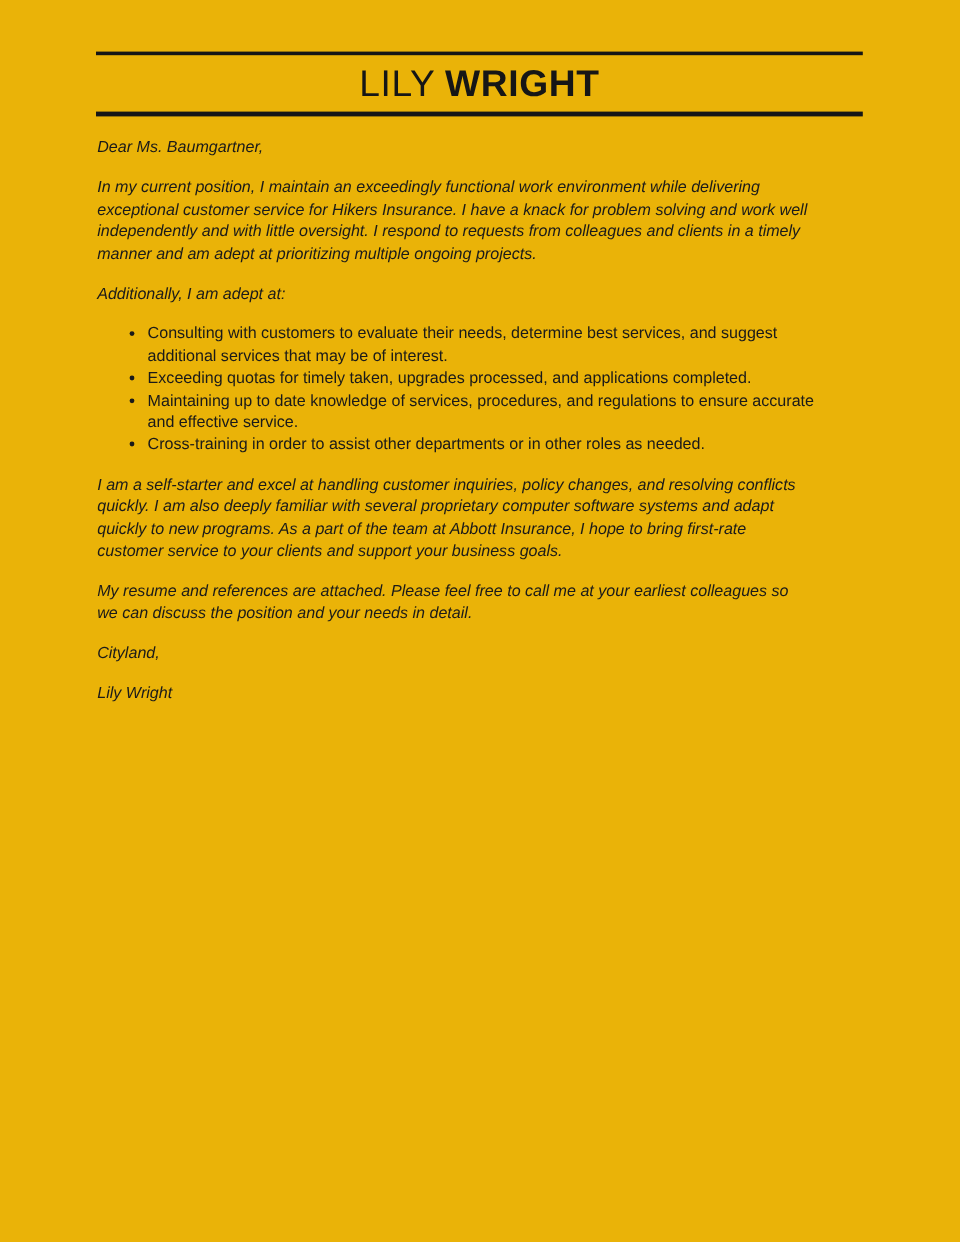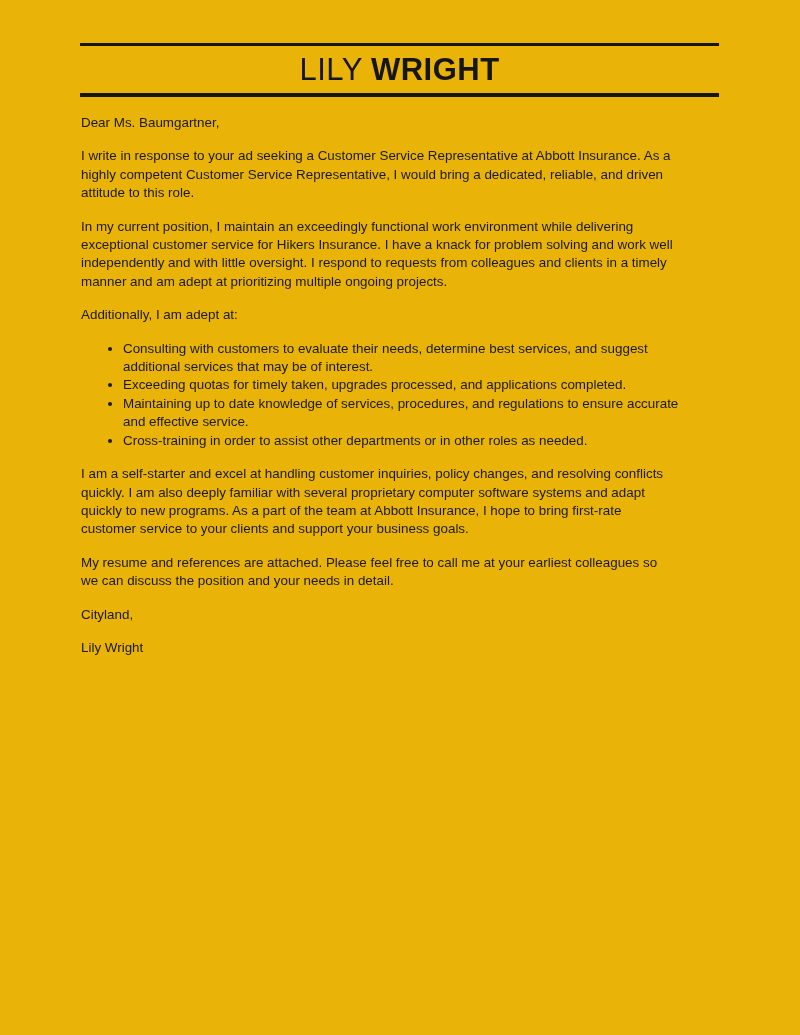--- a/index.html
+++ b/index.html
@@ -52,20 +52,21 @@
     white-space: nowrap;
   }
   .body {
     margin: 17px 81px 0 81px;
     font-size: 13.4px;
     line-height: 18.4px;
   }
   .body p {
     margin: 14px 0 15px 0;
     white-space: pre-line;
+    font-style: italic;
   }
   .body ul {
     margin: 7px 0 15px 0;
     padding: 0 0 0 42px;
     list-style: disc;
   }
   .body li {
     white-space: pre-line;
   }
   .signature {
@@ -80,23 +81,20 @@
   <div class="header">
     <div class="rule-top"></div>
     <div class="name">
       <span class="first">LILY</span><span class="last">WRIGHT</span>
     </div>
     <div class="rule-bottom"></div>
   </div>
 
   <div class="body">
     <p>Dear Ms. Baumgartner,</p>
-    <p>I write in response to your ad seeking a Customer Service Representative at Abbott Insurance. As a
-highly competent Customer Service Representative, I would bring a dedicated, reliable, and driven
-attitude to this role.</p>
     <p>In my current position, I maintain an exceedingly functional work environment while delivering
 exceptional customer service for Hikers Insurance. I have a knack for problem solving and work well
 independently and with little oversight. I respond to requests from colleagues and clients in a timely
 manner and am adept at prioritizing multiple ongoing projects.</p>
     <p>Additionally, I am adept at:</p>
     <ul>
       <li>Consulting with customers to evaluate their needs, determine best services, and suggest
 additional services that may be of interest.</li>
       <li>Exceeding quotas for timely taken, upgrades processed, and applications completed.</li>
       <li>Maintaining up to date knowledge of services, procedures, and regulations to ensure accurate

